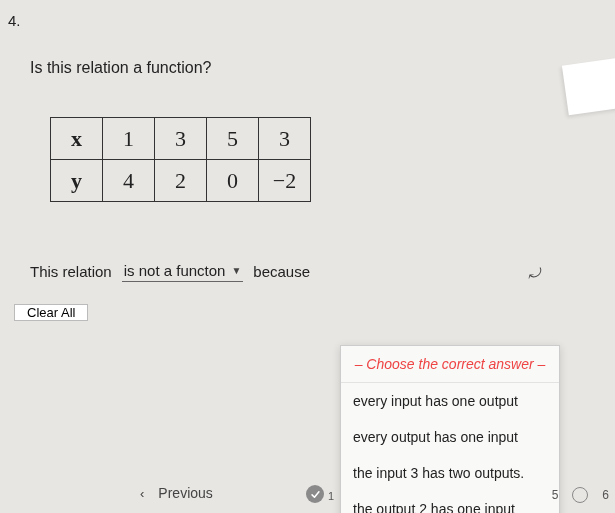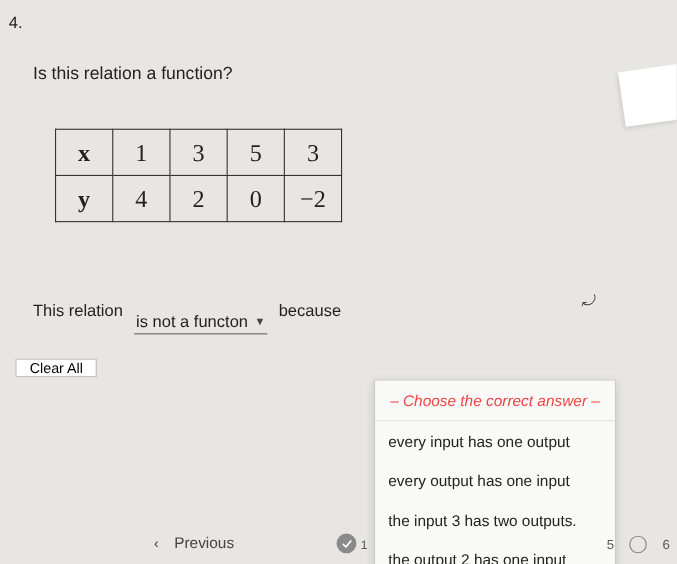--- a/index.html
+++ b/index.html
@@ -62,21 +62,20 @@
       align-items: center;
       gap: 10px;
     }
     .dropdown {
       border-bottom: 1px solid #666;
       padding: 2px 2px;
       display: inline-flex;
       align-items: center;
       gap: 6px;
       cursor: pointer;
-      margin-top: 22px;
     }
     .caret {
       font-size: 10px;
       color: #444;
     }
     .clear-btn {
       margin: 22px 0 0 14px;
       background: #fff;
       border: 1px solid #bbb;
       padding: 0 12px;

